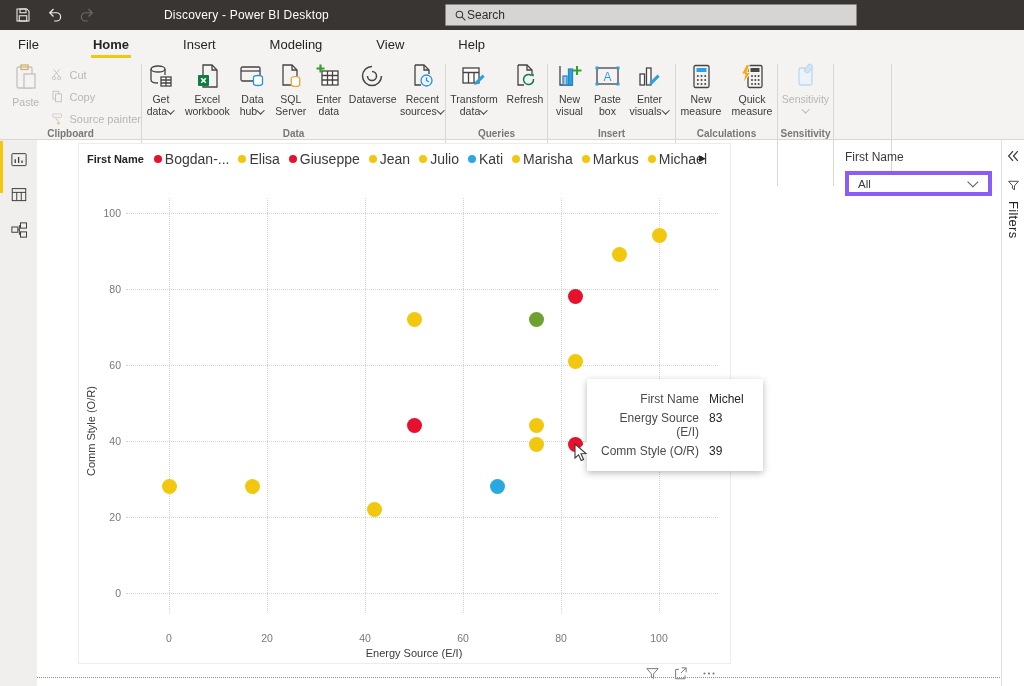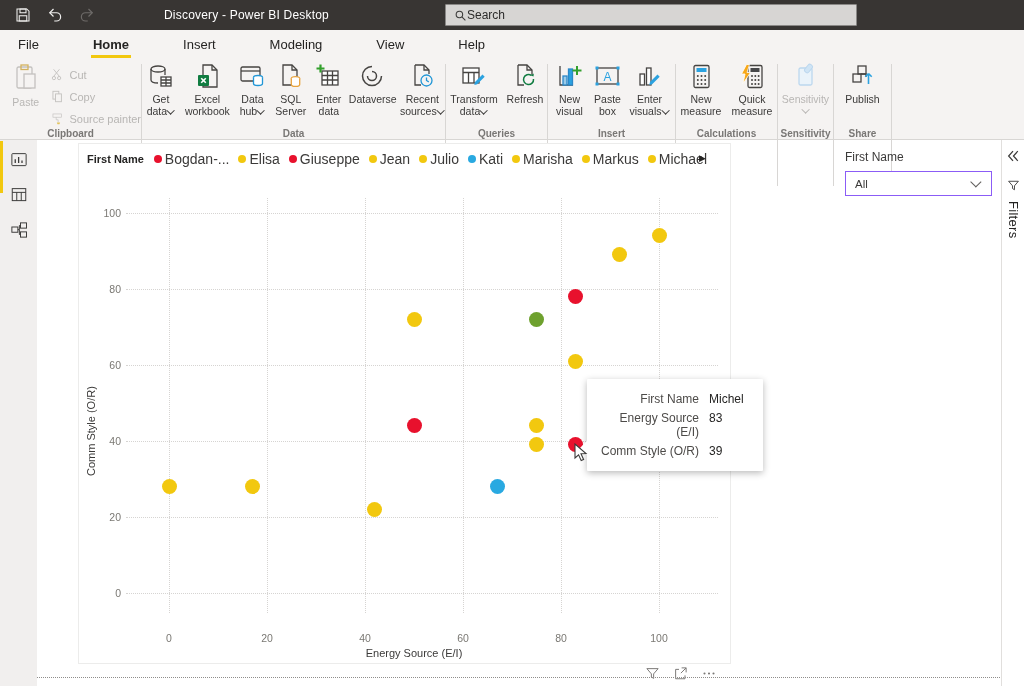--- a/index.html
+++ b/index.html
@@ -62,21 +62,21 @@
   .xlabel { position:absolute; left:35px; width:600px; top:503px; text-align:center; font-size:11px; color:#3b3a39; }
   .ylabel { position:absolute; left:6px; top:332px; transform:rotate(-90deg); transform-origin:left top; font-size:11px; color:#3b3a39; white-space:nowrap; }
 
   
   .vfooter { position:absolute; left:645px; top:666px; display:flex; gap:13px; align-items:center; }
   .pageline { position:absolute; left:37px; right:0; top:677px; border-top:1px dotted #8f8d8b; }
 
   
   .slicer { position:absolute; left:845px; top:150px; width:147px; }
   .slicer .stitle { font-size:12px; color:#3b3a39; }
-  .sdrop { margin-top:7px; height:25px; border:1px solid #8b5cf6; background:#fff; display:flex; align-items:center; padding:0 9px; justify-content:space-between; }
+  .sdrop { margin-top:7px; height:25px; border:4px solid #8b5cf6; background:#fff; display:flex; align-items:center; padding:0 9px; justify-content:space-between; }
   .sdrop span { font-size:11.5px; color:#3b3a39; }
   .scaret { width:8px; height:8px; border-left:1px solid #605e5c; border-bottom:1px solid #605e5c; transform:rotate(-45deg) translateY(-3px); }
 
   
   .tooltip { position:absolute; left:587px; top:379px; width:176px; background:#fff; box-shadow:0 2px 7px rgba(0,0,0,.28); padding:13px 12px; z-index:50; border-radius:1px; }
   .tooltip::before { content:""; position:absolute; left:-5px; top:64px; width:10px; height:10px; background:#fff; transform:rotate(45deg); }
   .trow { display:grid; grid-template-columns:1fr 42px; column-gap:10px; margin-bottom:5px; font-size:12px; }
   .trow:last-child { margin-bottom:0; }
   .tlab { text-align:right; color:#4d4b49; }
   .tval { color:#252423; }
@@ -352,34 +352,20 @@
           <rect x="14" y="1" width="5" height="9" rx="2" transform="rotate(40 16.5 5.5)" fill="#cfe4f5" stroke="#bcd7ee"></rect>
         </svg>
         <span class="l">Sensitivity</span>
         <span class="chev" style="border-color:#b8b6b4;margin-top:3px"></span>
       </div>
     </div>
     <div class="glabel">Sensitivity</div>
   </div>
   <div class="vsep" style="left:833px"></div>
 
-  <div class="grp" style="left:834px;width:57px">
-    <div class="btns">
-      <div class="rbtn" style="width:44px">
-        <svg width="27" height="27" viewBox="0 0 27 27" fill="none" stroke="#464442" stroke-width="1.3">
-          <rect x="9" y="3" width="8" height="8"></rect>
-            <rect x="4" y="11" width="8" height="8"></rect>
-            <path d="M12 11 h5 v3"></path>
-          <path d="M19.5 21 V10.5 M19.5 10.5 l-3.2 3.2 M19.5 10.5 l3.2 3.2" stroke="#2ba2e0" stroke-width="1.6"></path>
-        </svg>
-        <span class="l">Publish</span>
-      </div>
-    </div>
-    <div class="glabel">Share</div>
-  </div>
   <div class="vsep" style="left:891px"></div>
 </div>
 
 <div class="leftnav">
   <div class="activebar"></div>
   <svg class="navic active" style="top:11px" viewBox="0 0 24 24" fill="none" stroke="#3b3a39" stroke-width="1.3">
     <rect x="2.5" y="3.5" width="19" height="16" rx="1"></rect>
       <path d="M7 16 v-5 M11.5 16 v-8 M16 16 v-3.5" stroke-width="1.7"></path>
   </svg>
   <svg class="navic" style="top:46px" viewBox="0 0 24 24" fill="none" stroke="#3b3a39" stroke-width="1.3">

